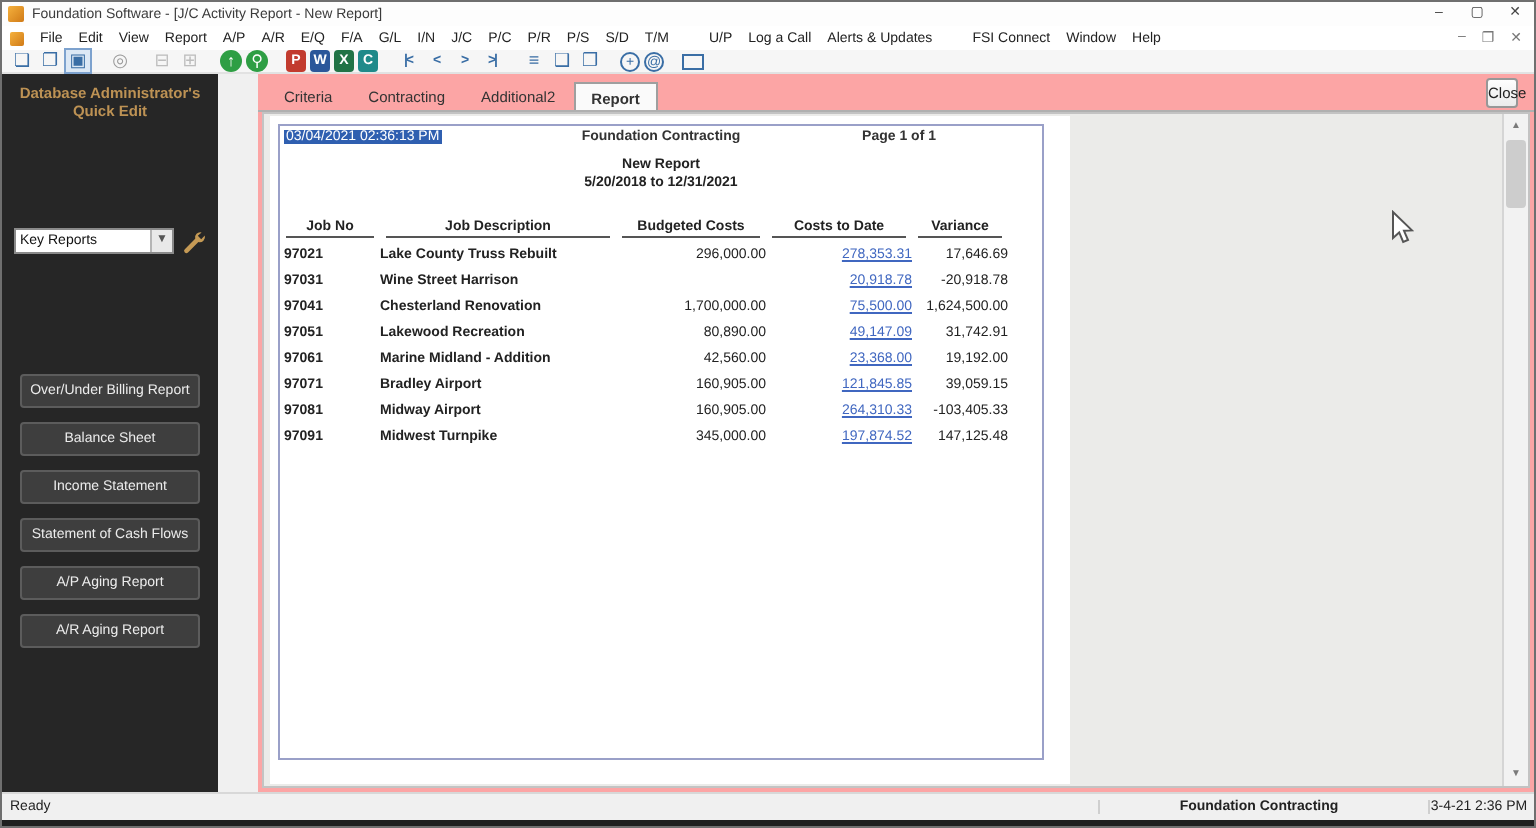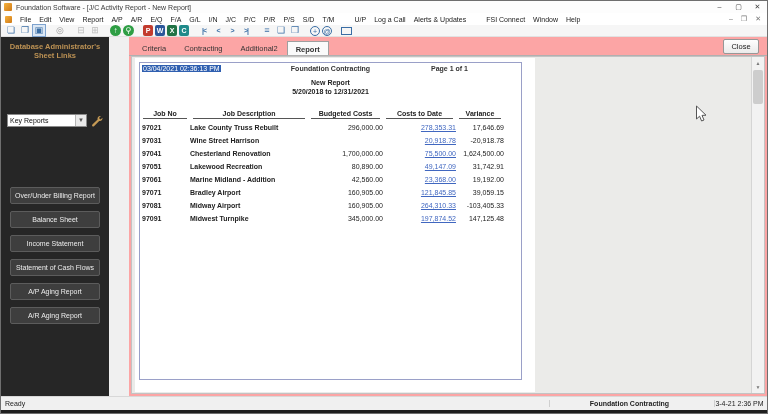--- a/index.html
+++ b/index.html
@@ -48,21 +48,21 @@
   .sb-buttons { margin-top:12px; display:flex; flex-direction:column; gap:7px; align-items:center; }
   .sb-btn { width:90px; min-height:15px; background:#3e3e3e; border:1px solid #5c5c5c; border-radius:2px; color:#ececec; font-size:7px; line-height:9px; text-align:center; padding:3px 4px; cursor:pointer; }
 
   
   .main { position:absolute; top:36px; left:108px; right:0; bottom:17px; background:#fca5a5;margin-left:20px; }
   .tabstrip { position:absolute; top:0; left:0; right:0; height:19px; }
   .tabs { position:absolute; left:4px; bottom:0; display:flex; align-items:flex-end; }
   .tab { font-size:7.5px; color:#333; padding:3px 8px 3px 8px; border:1px solid transparent; border-bottom:none; cursor:pointer; }
   .tab.active { background:#fafafa; border-color:#9f9f9f; font-weight:bold; position:relative; top:1px; }
   .tabstrip::after { content:""; position:absolute; left:0; right:0; bottom:0; height:1px; background:#b0b0b0; }
-  .close-btn { position:absolute; right:8px; top:2px; width:36px; height:15px; background:linear-gradient(#fefefe,#ebebeb); border:1px solid #979797; border-radius:2px; font-size:7.5px; color:#222; text-align:center; line-height:13px; cursor:pointer; }
+  .close-btn { position:absolute; right:8px; top:2px; width:16px; height:15px; background:linear-gradient(#fefefe,#ebebeb); border:1px solid #979797; border-radius:2px; font-size:7.5px; color:#222; text-align:center; line-height:13px; cursor:pointer; }
 
   
   .viewer { position:absolute; top:19px; left:2px; right:2px; bottom:2px; background:#ebebe9; border:1px solid #c3c3c3; }
   .page { position:absolute; left:3px; top:1px; width:400px; bottom:1px; background:#ffffff; }
   .page-border { position:absolute; left:4px; top:4px; width:383px; height:318px; border:1px solid #9aa0c8; }
   .rpt { font-size:7px; color:#222; }
   .rpt-ts { position:absolute; top:2px; left:2px; background:#2f5fb0; color:#fff; padding:0 1px; font-size:7px; }
   .rpt-company { position:absolute; top:2px; left:0; right:0; text-align:center; font-weight:bold; font-size:7px; color:#333; }
   .rpt-page { position:absolute; top:2px; right:53px; font-weight:bold; font-size:7px; color:#333; }
   .rpt-title { position:absolute; top:16px; left:0; right:0; text-align:center; font-weight:bold; font-size:7px; }
@@ -160,21 +160,21 @@
       <span class="tbi blue">❑</span>
       <span class="tbi blue">❒</span>
       <span class="tbi blue-circle" style="margin-left: 7px;">+</span>
       <span class="tbi blue-circle">@</span>
       <span class="tbi monitor" style="margin-left: 7px;"></span>
     </div>
 
   <div class="sidebar">
     <div class="sb-header">
       <div>Database Administrator's</div>
-      <div>Sheet Links</div>
+      <div>Quick Edit</div>
     </div>
     <div class="sb-dd-row">
       <div class="sb-select">
         <span class="sb-select-label">Key Reports</span>
         <span class="sb-select-arrow">▼</span>
       </div>
       <svg class="sb-wrench" viewBox="0 0 12 12">
         <path d="M9.8 1.2 a2.6 2.6 0 0 0 -3.2 3.2 L1.4 9.6 a1.1 1.1 0 0 0 1.6 1.6 L8.2 6 a2.6 2.6 0 0 0 3.2 -3.2 L9.6 4.6 7.9 2.9 Z" fill="#c59a55"></path>
       </svg>
     </div>

